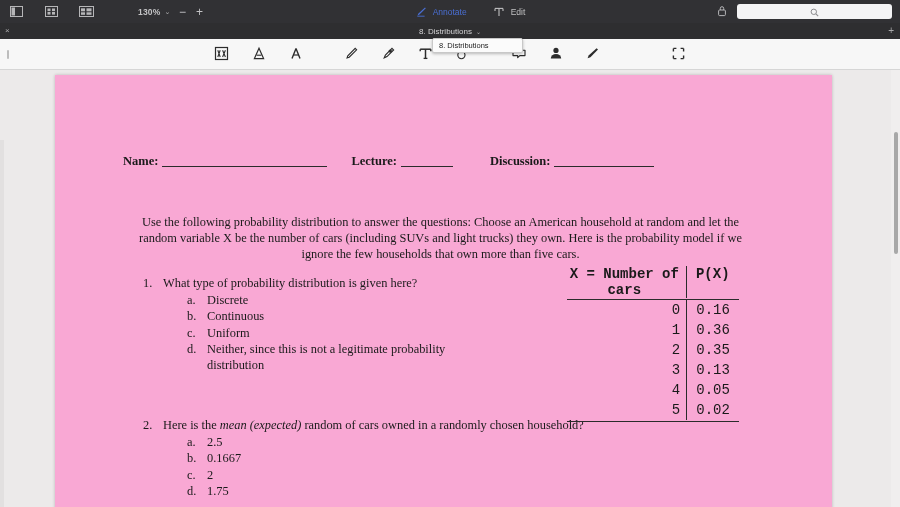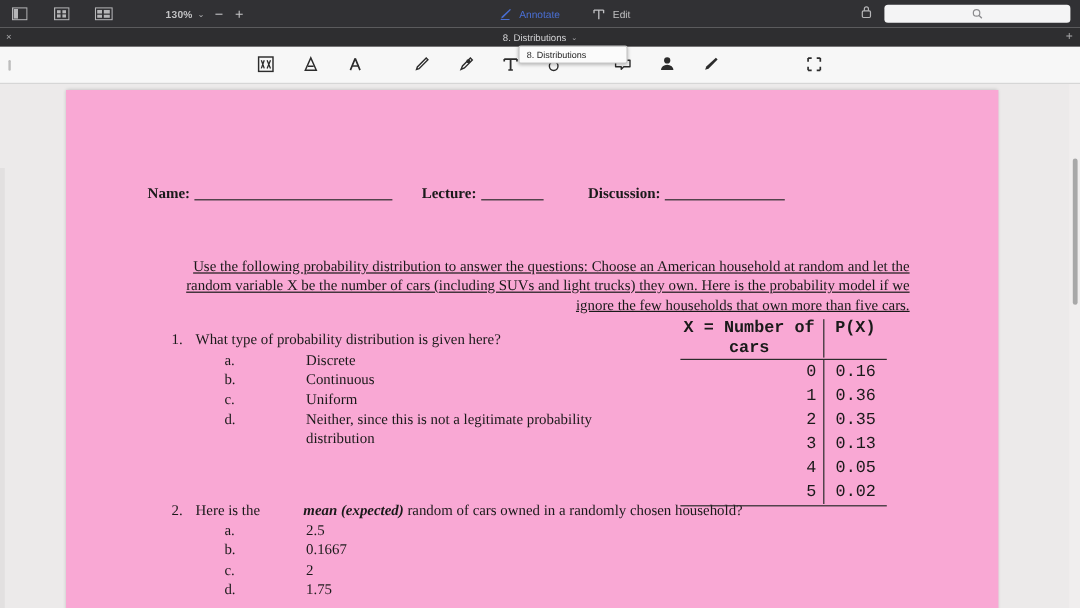--- a/index.html
+++ b/index.html
@@ -261,22 +261,21 @@
   .hdr-gap-b { width: 37px; }
 
   
   .intro {
     position: absolute;
     left: 68px;
     top: 140px;
     width: 635px;
     font-size: 12.4px;
     line-height: 1.28;
-    text-align: right;
-    text-decoration: underline;
+    text-align: center;
   }
 
   
   .q-block { position: absolute; }
   .q1 { left: 88px; top: 200px; width: 420px; }
   .q2 { left: 88px; top: 342px; width: 580px; }
 
   .q-row {
     display: flex;
     font-size: 12.4px;
@@ -293,22 +292,22 @@
   }
   .opt-row {
     display: flex;
     font-size: 12.4px;
     line-height: 1.315;
   }
   .opt-ltr {
     width: 20px;
     flex: none;
   }
-  .opt-txt { flex: 1; margin-left: 48px; }
-  em.ital { font-style: italic; font-weight: 700; margin-left: 33px; }
+  .opt-txt { flex: 1; }
+  em.ital { font-style: italic; font-weight: 400; }
 
   
   .prob-table {
     position: absolute;
     left: 512px;
     top: 191px;
     width: 172px;
     font-size: 14px;
     font-family: Liberation Mono, monospace;
   }

